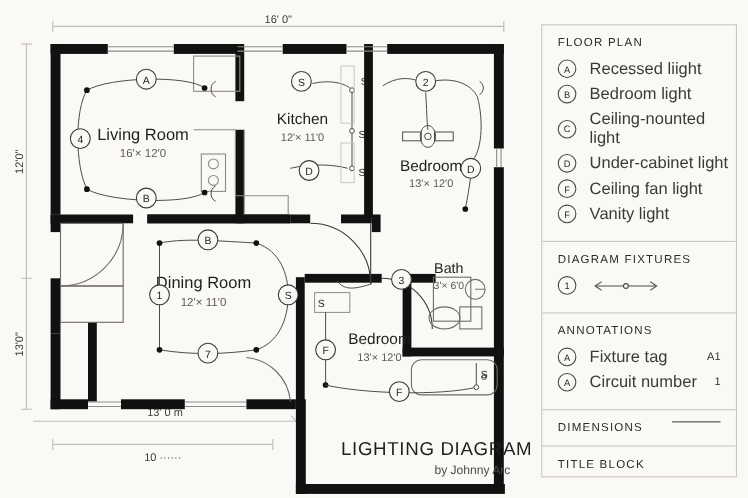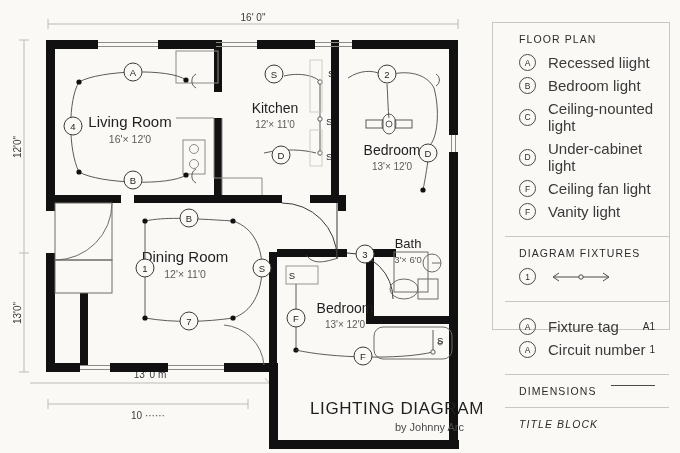--- a/index.html
+++ b/index.html
@@ -1,23 +1,23 @@
 <!DOCTYPE html>
 <html><head>
 <meta charset="utf-8">
 <style>
   html,body{margin:0;padding:0;background:#fff;}
   body{font-family:"Liberation Sans",sans-serif;}
   #page{position:relative;width:680px;height:453px;background:#faf9f6;overflow:hidden;}
 
   .plan-wrap{position:absolute;left:0;top:0;width:488px;height:453px;}
-  .legend{position:absolute;left:492px;top:22px;width:178px;height:308px;
-          background:#faf9f6;border:1px solid #c9c7c2;box-sizing:border-box;padding-left:12px;}
+  .legend{position:absolute;left:492px;top:22px;width:178px;height:412px;
+          background:#faf9f6;border:1px solid #c9c7c2;box-sizing:border-box;}
   .lg-sec{border-bottom:1px solid #c9c7c2;padding:10px 0 10px 14px;box-sizing:border-box;}
-  .lg-sec:last-child{border-bottom:none;font-style:italic;}
+  .lg-sec:last-child{border-bottom:none;}
   .lg-title{font-size:10.5px;letter-spacing:1.1px;color:#2b2b2b;margin-bottom:9px;}
   .lg-row{display:flex;align-items:center;margin:6px 0;}
   .circ{width:15px;height:15px;border:1px solid #4a4a4a;border-radius:50%;
         display:flex;align-items:center;justify-content:center;
         font-size:8.5px;color:#2b2b2b;flex:0 0 auto;}
   .lg-label{font-size:15px;color:#3a3a3a;margin-left:12px;}
   .lg-val{font-size:10px;color:#2b2b2b;margin-left:auto;margin-right:14px;}
   .lg-flat{display:flex;justify-content:space-between;padding-right:14px;}
   .dimline{width:44px;height:1px;background:#4a4a4a;}
   svg{display:block;}
@@ -334,20 +334,21 @@
             <line x1="4" y1="6" x2="58" y2="6" stroke="#4a4a4a" stroke-width="1"></line>
             <path d="M9 2 L3 6 L9 10" fill="none" stroke="#4a4a4a" stroke-width="1"></path>
             <path d="M53 2 L59 6 L53 10" fill="none" stroke="#4a4a4a" stroke-width="1"></path>
             <circle cx="31" cy="6" r="2.2" fill="#faf9f6" stroke="#4a4a4a" stroke-width="1"></circle>
           </svg>
         </span>
       </div>
     </div>
 
     <div class="lg-sec">
+      <div class="lg-title">ANNOTATIONS</div>
       <div class="lg-row">
         <span class="circ">A</span>
         <span class="lg-label">Fixture tag</span>
         <span class="lg-val">A1</span>
       </div>
       <div class="lg-row">
         <span class="circ">A</span>
         <span class="lg-label">Circuit number</span>
         <span class="lg-val">1</span>
       </div>

